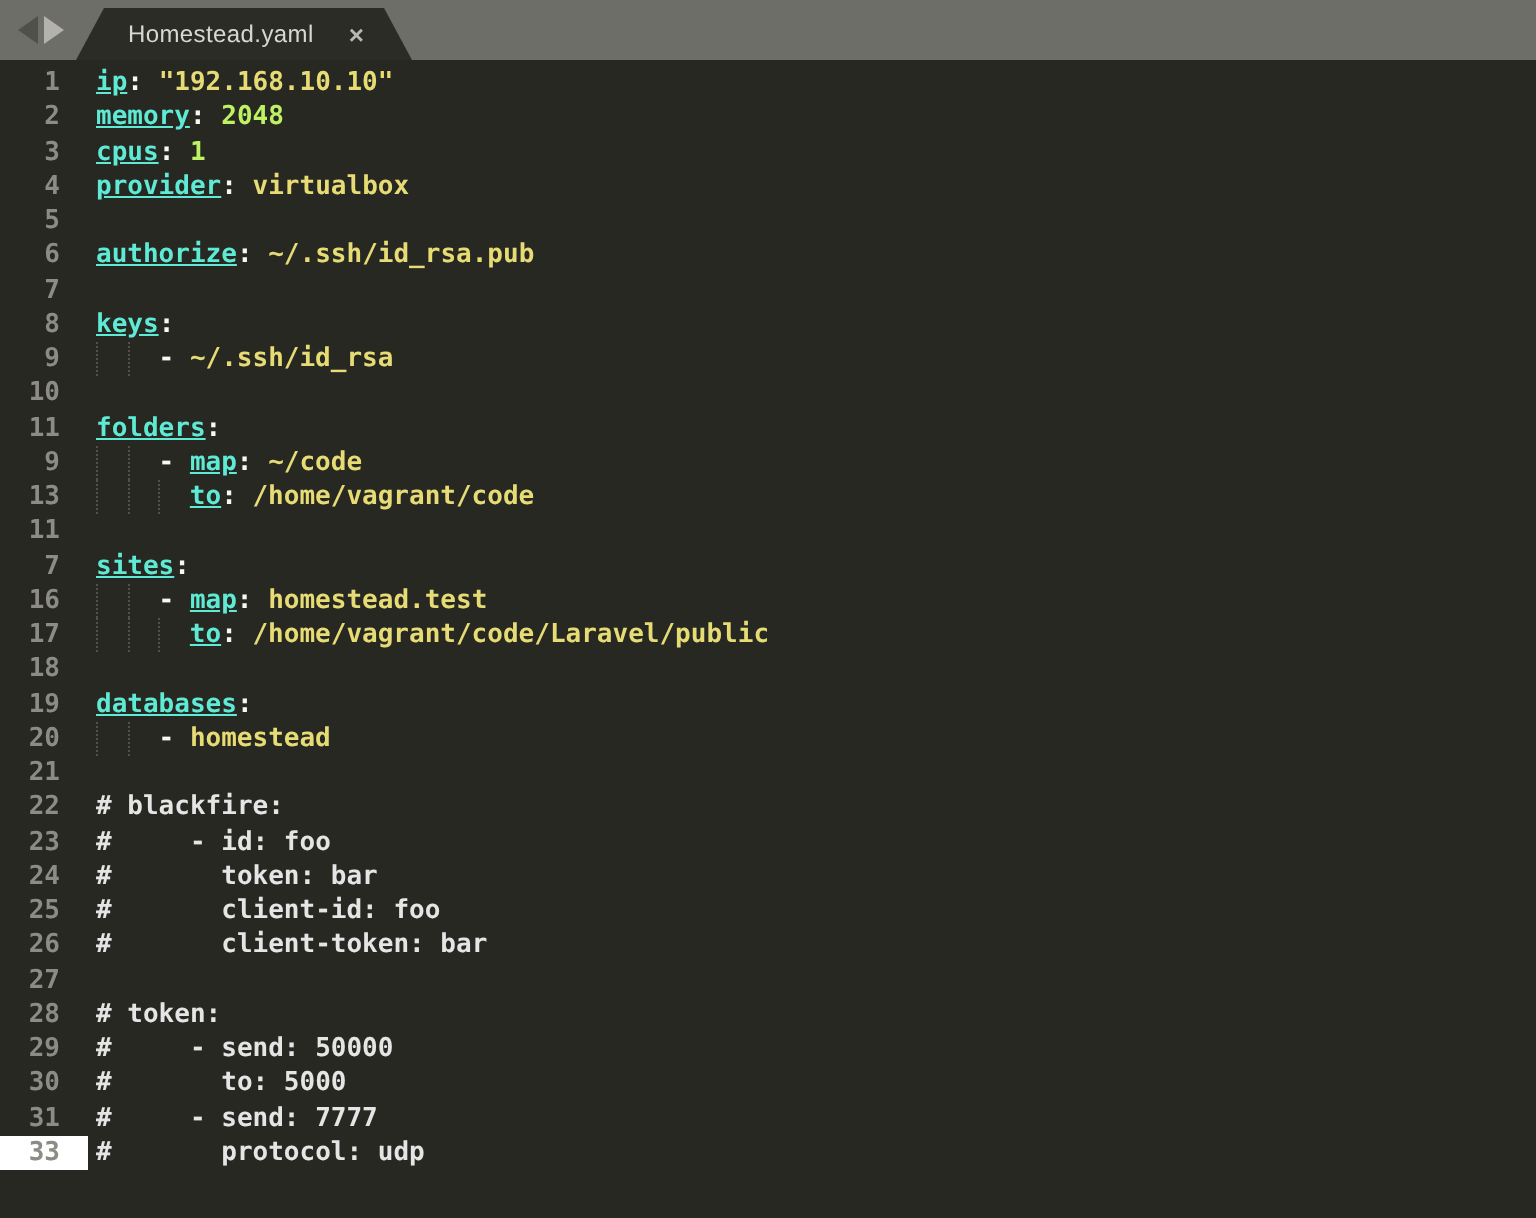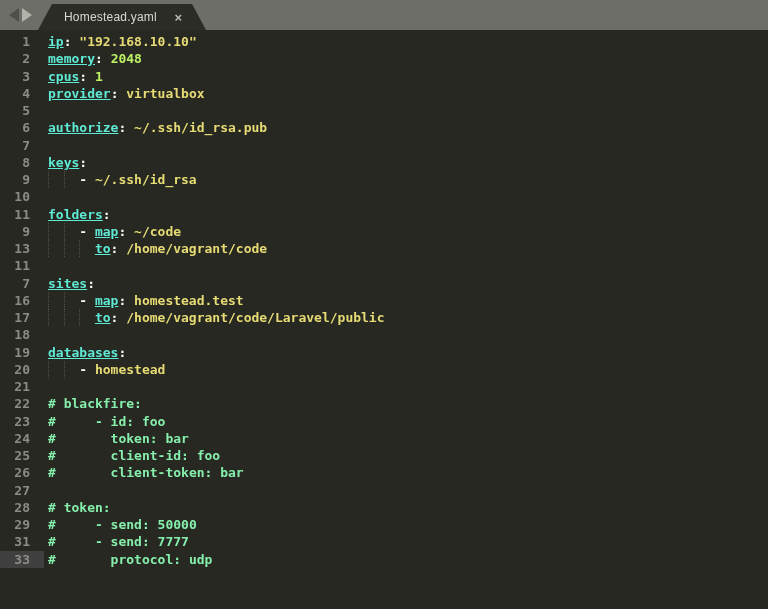--- a/index.html
+++ b/index.html
@@ -16,29 +16,29 @@
          clip-path:polygon(14px 0, calc(100% - 14px) 0, 100% 100%, 0 100%);
          display:flex; align-items:center; padding:0 24px 0 26px;
          font-family:"Liberation Sans","DejaVu Sans",sans-serif; }
   .tab-title { color:#d8d8d3; font-size:12px; letter-spacing:.2px; white-space:nowrap; }
   .tab-close { margin-left:auto; color:#b9b9b2; font-size:13px; font-weight:bold; line-height:1; cursor:default; }
 
   
   .editor { flex:1; background:#272822; padding-top:3px; overflow:hidden; font-size:13px; font-weight:bold; }
   .row { display:flex; height:17.25px; line-height:17.25px; white-space:pre; }
   .gutter { flex:0 0 44px; width:44px; text-align:right; padding-right:14px; color:#8c8c85; }
-  .row.active .gutter { background:#404040; }
+  .row.active .gutter { background:#ffffff; }
   .code { flex:1; padding-left:4px; }
   .guide { display:inline-block; width:2ch; height:17.25px; vertical-align:top;
            border-left:1px dotted rgba(248,248,242,0.20); }
   .tok-key { color:#5eead4;text-decoration:underline; }
   .tok-pun { color:#f8f8f2; }
   .tok-str { color:#e6db74; }
   .tok-num { color:#bef264; }
-  .tok-com { color:#86efac; }
+  .tok-com { color:#e5e5e5; }
 </style>
 </head>
 <body>
 
 <div class="app">
   <div class="tabbar">
     <div class="nav">
       <span class="tri tri-left"></span>
       <span class="tri tri-right"></span>
     </div>
@@ -70,16 +70,17 @@
       <div class="row"><div class="gutter">20</div><div class="code"><span class="guide"></span><span class="guide"></span><span class="tok-pun">- </span><span class="tok-str">homestead</span></div></div>
       <div class="row"><div class="gutter">21</div><div class="code"></div></div>
       <div class="row"><div class="gutter">22</div><div class="code"><span class="tok-com"># blackfire:</span></div></div>
       <div class="row"><div class="gutter">23</div><div class="code"><span class="tok-com">#     - id: foo</span></div></div>
       <div class="row"><div class="gutter">24</div><div class="code"><span class="tok-com">#       token: bar</span></div></div>
       <div class="row"><div class="gutter">25</div><div class="code"><span class="tok-com">#       client-id: foo</span></div></div>
       <div class="row"><div class="gutter">26</div><div class="code"><span class="tok-com">#       client-token: bar</span></div></div>
       <div class="row"><div class="gutter">27</div><div class="code"></div></div>
       <div class="row"><div class="gutter">28</div><div class="code"><span class="tok-com"># token:</span></div></div>
       <div class="row"><div class="gutter">29</div><div class="code"><span class="tok-com">#     - send: 50000</span></div></div>
+      <div class="row"><div class="gutter">30</div><div class="code"><span class="tok-com">#       to: 5000</span></div></div>
       <div class="row"><div class="gutter">31</div><div class="code"><span class="tok-com">#     - send: 7777</span></div></div>
       <div class="row active"><div class="gutter">33</div><div class="code"><span class="tok-com">#       protocol: udp</span></div></div>
     </div>
 </div>
 
 </body></html>

